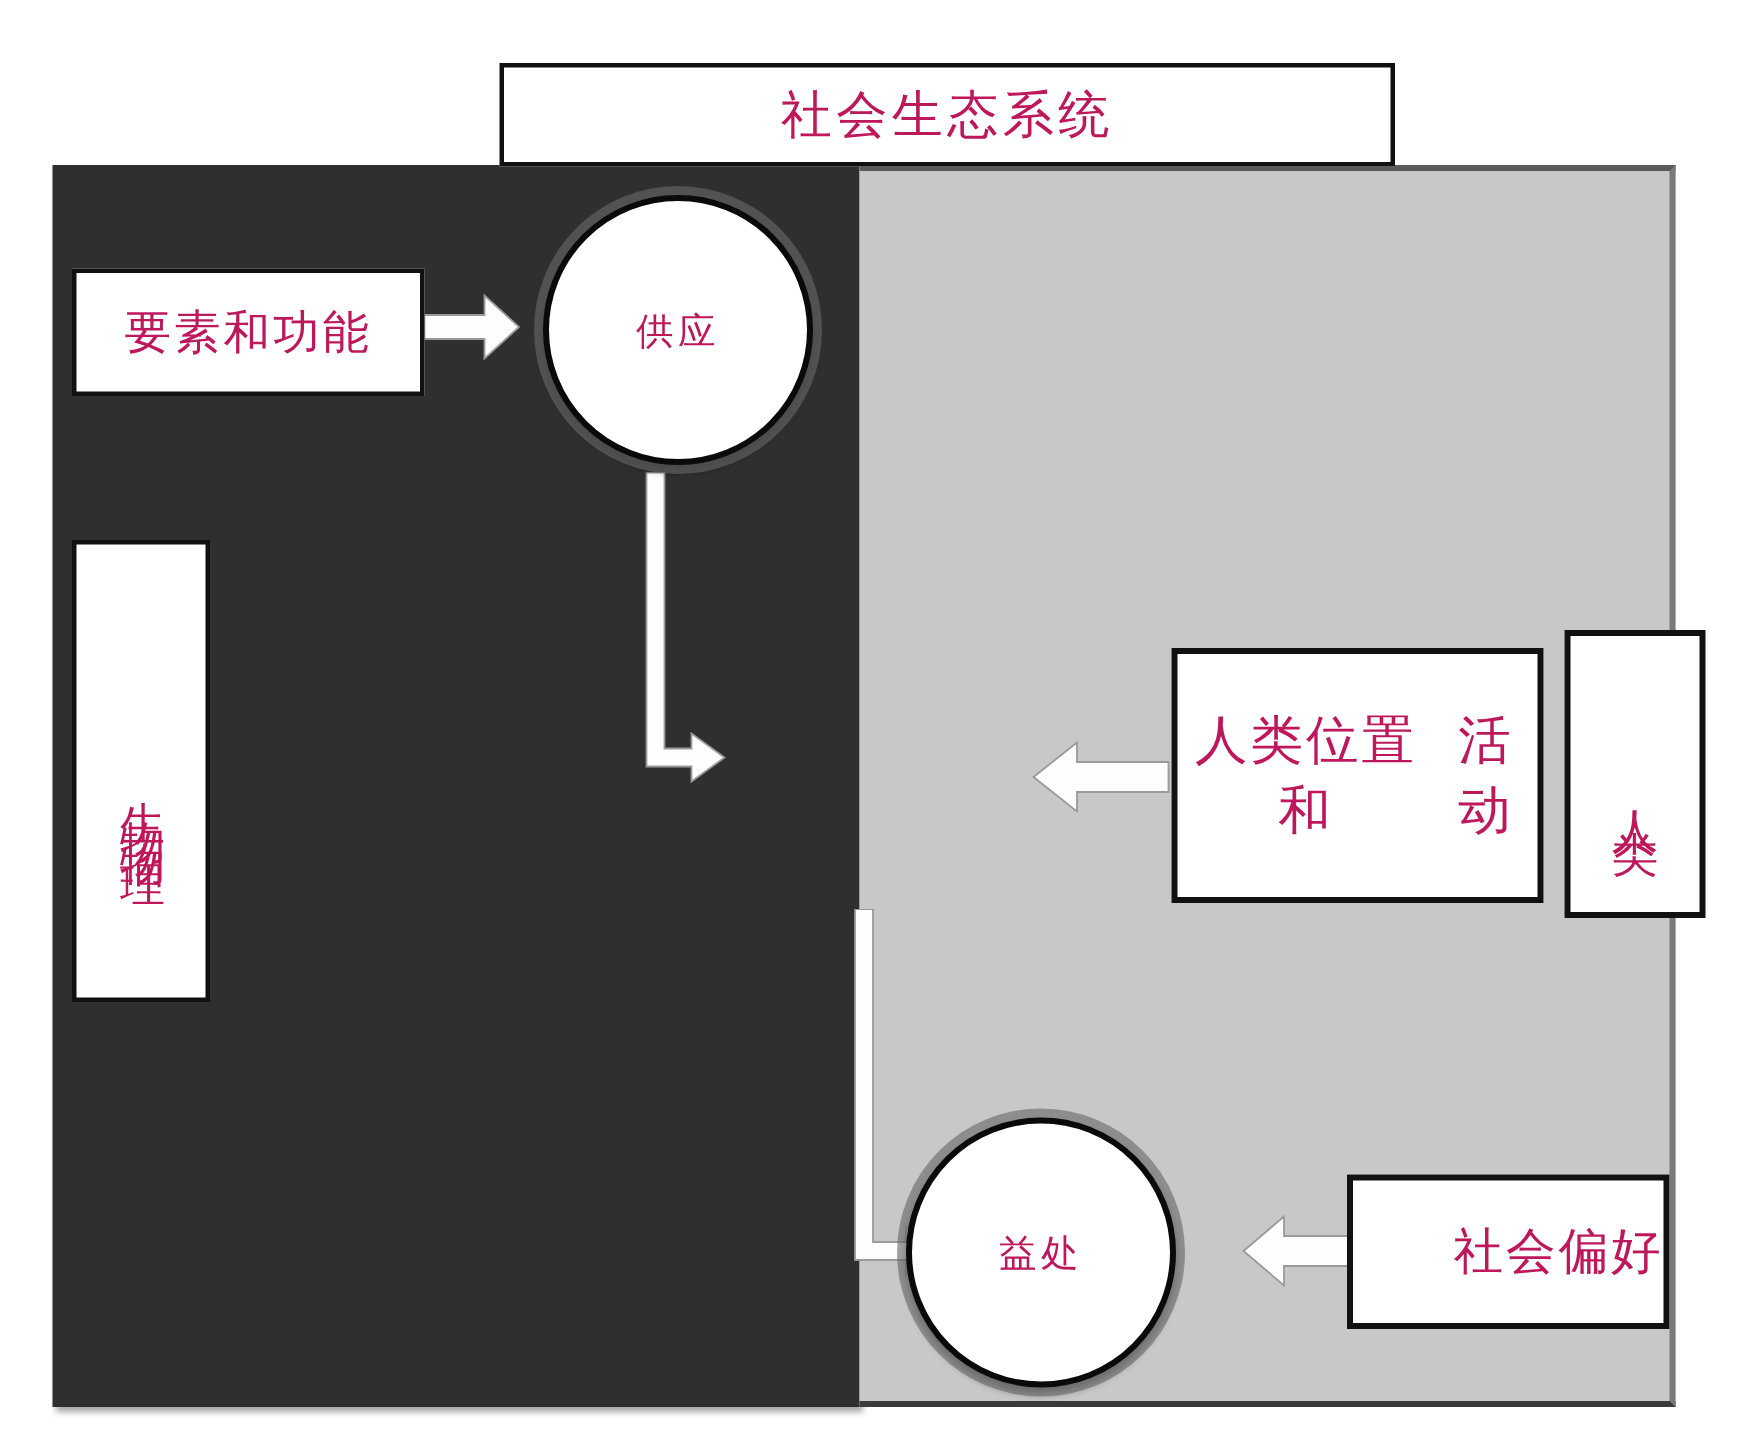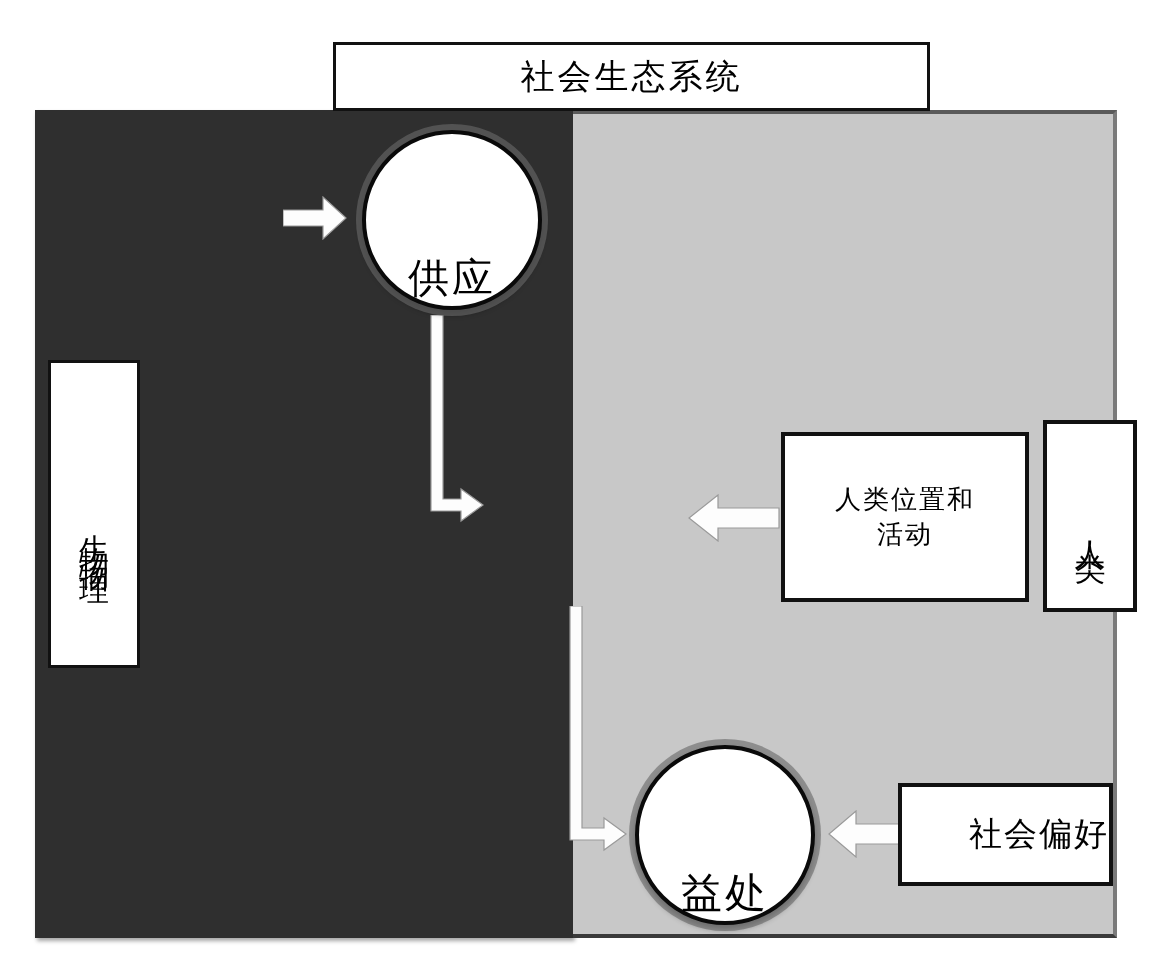--- a/index.html
+++ b/index.html
@@ -1,21 +1,21 @@
 <!DOCTYPE html>
 <html><head>
 <meta charset="utf-8">
 <style>
   html,body{margin:0;padding:0;background:#ffffff;}
   .canvas{
     position:relative;
     width:1170px;height:946px;
     background:#ffffff;
     font-family:"Liberation Serif","DejaVu Serif",serif;
-    color:#000000;
+    color:#be185d;
     overflow:hidden;
   }
   .panel{position:absolute;}
   .panel-dark{
     left:35px;top:110px;width:538px;height:828px;
     background:#2f2f2f;
     box-shadow:2px 3px 4px rgba(0,0,0,0.35);
   }
   .panel-light{
     left:573px;top:110px;width:544px;height:828px;
@@ -39,38 +39,38 @@
   .box-elements{left:48px;top:179px;width:235px;height:85px;font-size:31px;letter-spacing:2px;}
   .box-biophysical{
     left:48px;top:360px;width:92px;height:308px;font-size:30px;
     flex-direction:column;padding-top:48px;
   }
   .vtext{
     writing-mode:vertical-rl;text-orientation:upright;
     letter-spacing:14px;line-height:1;
   }
   .box-human-location{
-    left:781px;top:432px;width:248px;height:170px;font-size:26px;
-    border-width:4px;flex-direction:column;line-height:1.35;letter-spacing:2px;
+    left:781px;top:432px;width:248px;height:170px;font-size:35px;
+    border-width:4px;flex-direction:row;line-height:1.35;letter-spacing:2px;
   }
   .box-humans{
     left:1043px;top:420px;width:94px;height:192px;font-size:31px;
     border-width:4px;padding-top:26px;flex-direction:column;
   }
   .box-social{left:898px;top:783px;width:215px;height:103px;font-size:33px;border-width:4px;letter-spacing:2px;justify-content:flex-end;}
   .circle{
     position:absolute;width:180px;height:180px;border-radius:50%;
     background:#fff;border:4px solid #0a0a0a;box-sizing:border-box;
-    display:flex;align-items:flex-end;justify-content:center;
-    font-size:41px;letter-spacing:3px;
+    display:flex;align-items:center;justify-content:center;
+    font-size:25px;letter-spacing:3px;
     box-shadow:0 0 0 6px rgba(105,105,105,0.62),0 4px 6px rgba(0,0,0,0.45);
   }
   .circle-supply{left:362px;top:130px;}
   .circle-services{left:485px;top:426px;}
-  .circle-benefits{left:635px;top:745px;}
+  .circle-benefits{left:604px;top:745px;}
   .arrow{position:absolute;}
   .arrow polygon{fill:#fdfdfd;stroke:#9a9a9a;stroke-width:1.2;}
 </style>
 </head>
 <body>
 
 <div class="canvas">
 
   <div class="panel panel-dark"></div>
   <div class="panel panel-light"></div>
@@ -92,20 +92,23 @@
   </svg>
 
   <svg class="arrow" style="left:828px;top:810px;" width="72" height="48" viewBox="0 0 72 48">
     <polygon points="71,14 28,14 28,1 1,24 28,47 28,34 71,34"></polygon>
   </svg>
 
   <div class="title-box">
     <span>社会生态系统</span>
   </div>
 
+  <div class="label-box box-elements">
+    <span>要素和功能</span>
+  </div>
 
   <div class="label-box box-biophysical">
     <span class="vtext">生物物理</span>
   </div>
 
   <div class="circle circle-supply">
     <span>供应</span>
   </div>
 
 

